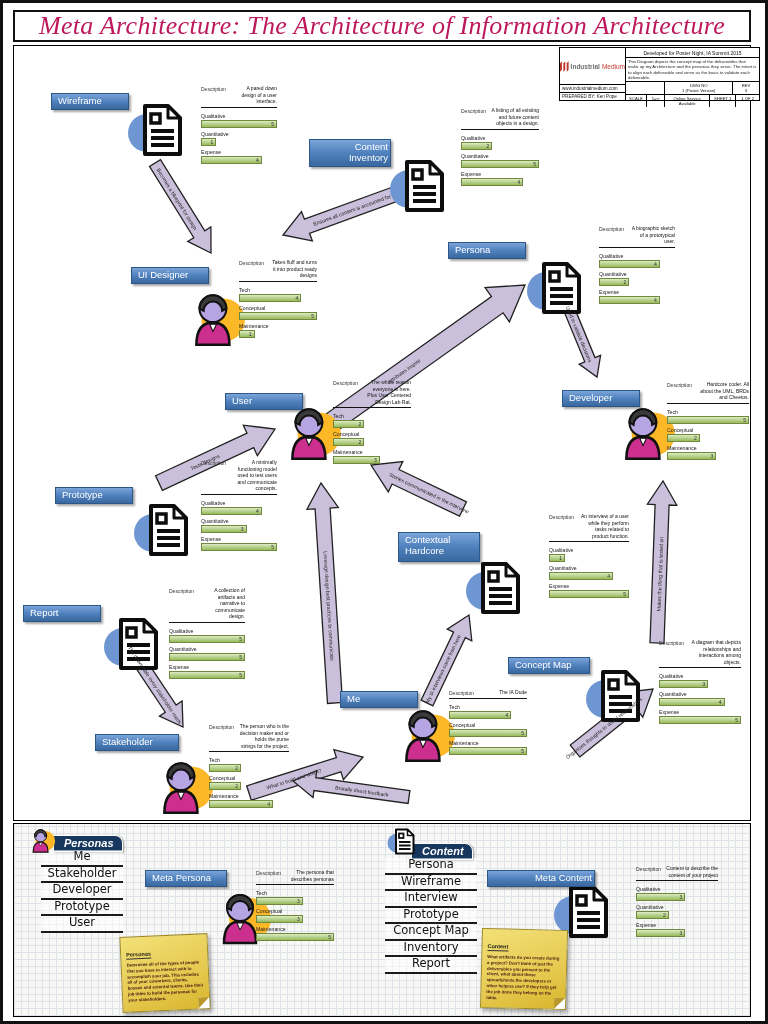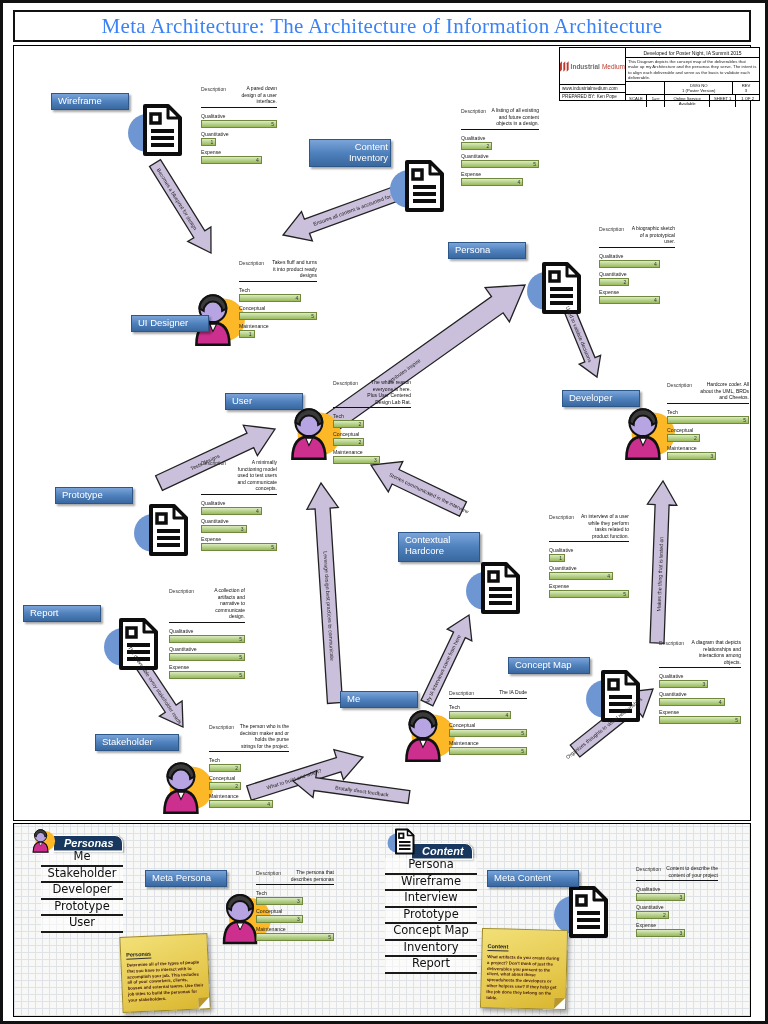--- a/index.html
+++ b/index.html
@@ -2,21 +2,21 @@
 <html><head>
 <meta charset="utf-8">
 <style>
   html,body{margin:0;padding:0;background:#e9e9e9;}
   .page{position:relative;width:768px;height:1024px;background:#fff;border:3px solid #111;
         box-sizing:border-box;font-family:"Liberation Sans","DejaVu Sans",sans-serif;overflow:hidden;}
   
   .title-bar{position:absolute;left:10px;top:7px;width:738px;height:32px;border:2px solid #111;
              display:flex;align-items:center;justify-content:center;background:#fff;box-sizing:border-box;}
   .title-bar h1{margin:0;font-family:"Liberation Serif","DejaVu Serif",serif;font-weight:normal;
-                font-size:21px;letter-spacing:.3px;color:#3b82f6;white-space:nowrap;}
+                font-size:26px;letter-spacing:.3px;color:#be185d;white-space:nowrap;font-style:italic;}
   
   .diagram-bg{position:absolute;left:10px;top:42px;width:738px;height:776px;border:1.5px solid #000;
               box-sizing:border-box;background:#fff;}
   .legend-bg{position:absolute;left:10px;top:820px;width:738px;height:194px;border:1.5px solid #000;
              box-sizing:border-box;background-color:#f8f8f6;
              background-image:repeating-linear-gradient(0deg,#dfe3e8 0 1px,transparent 1px 7px),
                               repeating-linear-gradient(90deg,#dfe3e8 0 1px,transparent 1px 7px);}
   
   .tblock{position:absolute;left:556px;top:44px;width:201px;height:54px;border:1px solid #000;
           display:flex;background:#fff;box-sizing:border-box;z-index:5;}
@@ -231,21 +231,21 @@
             <span class="bar-val">2</span>
           </div>
         </div>
         <div class="metric">
           <div class="metric-label">Expense</div>
           <div class="bar" style="width: 80%;">
             <span class="bar-val">4</span>
           </div>
         </div>
       </div>
-      <div class="nlabel" style="left: 128px; top: 264px; width: 78px; min-height: 15px; margin-top: 48px;">UI Designer</div>
+      <div class="nlabel" style="left: 128px; top: 264px; width: 78px; min-height: 15px;">UI Designer</div>
       <div class="icon" style="left: 180px; top: 282px; width: 66px; height: 66px;"><svg width="66" height="66" viewBox="0 0 64 64">
           <use href="#persona-icon"></use>
         </svg></div>
       <div class="stats" style="left: 236px; top: 256px; width: 78px;">
         <div class="desc-row">
           <span class="desc-label">Description</span>
           <span class="desc-text">Takes fluff and turns it into product ready designs</span>
         </div>
         <div class="metric">
           <div class="metric-label">Tech</div>
@@ -511,21 +511,21 @@
             <span class="bar-val">3</span>
           </div>
         </div>
         <div class="metric">
           <div class="metric-label">Maintenance</div>
           <div class="bar" style="width: 100%;">
             <span class="bar-val">5</span>
           </div>
         </div>
       </div>
-      <div class="nlabel" style="left: 484px; top: 867px; width: 92px; min-height: 16px;">Meta Content</div>
+      <div class="nlabel" style="left: 484px; top: 867px; width: 108px; min-height: 16px; text-align: right;">Meta Content</div>
       <div class="icon" style="left: 550px; top: 876px; width: 64px; height: 64px;"><svg width="64" height="64" viewBox="0 0 64 64">
           <use href="#doc-icon"></use>
         </svg></div>
       <div class="stats" style="left: 633px; top: 862px; width: 82px;">
         <div class="desc-row">
           <span class="desc-label">Description</span>
           <span class="desc-text">Content to describe the content of your project</span>
         </div>
         <div class="metric">
           <div class="metric-label">Qualitative</div>

